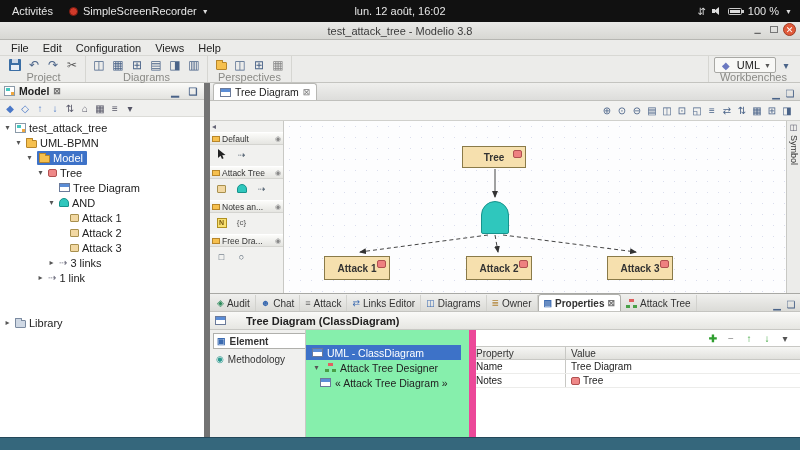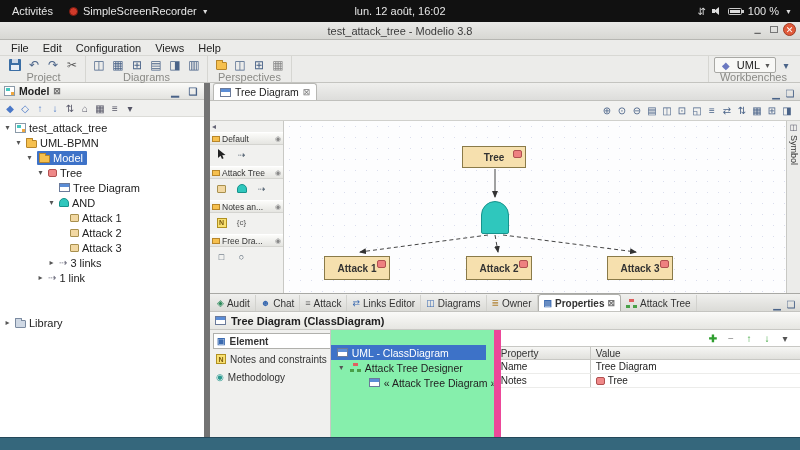--- a/index.html
+++ b/index.html
@@ -101,29 +101,29 @@
   .dnode .marker{position:absolute;right:3px;top:3px;width:9px;height:8px;background:#ee8080;border:1px solid #b05050;border-radius:2px}
   .gate{position:absolute;left:197px;top:80px;width:28px;height:33px;background:#2fc7bd;border:1px solid #17938c;border-radius:14px 14px 2px 2px}
   .symbol-strip{flex:0 0 14px;background:#ececea;border-left:1px solid #c8c8c4;display:flex;flex-direction:column;align-items:center;gap:3px;padding-top:2px}
   .vlabel{writing-mode:vertical-rl;font-size:9px;color:#333}
 
   
   .bottom-panel{flex:1;display:flex;flex-direction:column;background:#fff;border-top:1px solid #a8a8a4;min-height:0}
   .btabs{flex:0 0 18px;background:linear-gradient(#f0f0ee,#dbdbd7);display:flex;align-items:flex-end;padding:0 2px;border-bottom:1px solid #c4c4c0}
   .btab{height:16px;display:flex;align-items:center;gap:3px;padding:0 5px;font-size:10px;color:#333;border-right:1px solid #d2d2ce}
   .btab.active{background:#fff;border:1px solid #b0b0ac;border-bottom:none;border-radius:3px 3px 0 0;height:17px;font-weight:bold}
-  .props-header{flex:0 0 18px;background:linear-gradient(#fafaf8,#e6e6e2);border-bottom:1px solid #c8c8c4;display:flex;align-items:center;gap:5px;padding:0 5px;font-weight:bold;font-size:11px}
+  .props-header{flex:0 0 18px;background:linear-gradient(#fafaf8,#e6e6e2);border-bottom:1px solid #c8c8c4;display:flex;align-items:center;gap:20px;padding:0 5px;font-weight:bold;font-size:11px}
   .props-body{flex:1;display:flex;min-height:0}
   .side-tabs{flex:0 0 96px;background:#f0f0ee;border-right:1px solid #c8c8c4;padding:3px 0 0 3px;display:flex;flex-direction:column;gap:2px}
   .stab{height:16px;display:flex;align-items:center;gap:4px;padding:0 3px;font-size:10px;color:#333;white-space:nowrap;overflow:hidden}
   .stab.active{background:#fff;border:1px solid #b0b0ac;border-right:none;font-weight:bold}
   .module-tree{flex:0 0 170px;background:#86efac;border-right:7px solid #ec4899;padding-top:15px;font-size:10.5px;overflow:hidden}
   .mrow{height:15px;display:flex;align-items:center;gap:4px;padding-left:6px;white-space:nowrap}
   .mrow.sel{background:#3d72c8;color:#fff;margin-right:8px}
-  .mrow.ind{padding-left:38px}
+  .mrow.ind{padding-left:14px}
   .props-table{flex:1;display:flex;flex-direction:column;background:#fff;min-width:0}
   .pt-toolbar{flex:0 0 16px;display:flex;align-items:center;justify-content:flex-end;gap:4px;padding:0 8px}
   .pt-head{display:flex;flex:0 0 14px;background:linear-gradient(#f6f6f4,#e1e1dd);border-top:1px solid #c8c8c4;border-bottom:1px solid #c8c8c4;font-size:10px;color:#333}
   .ptc1{flex:0 0 90px;border-right:1px solid #c8c8c4;display:flex;align-items:center;gap:3px}
   .ptc2{flex:1;padding-left:5px;display:flex;align-items:center;gap:3px}
   .pt-row{display:flex;flex:0 0 14px;font-size:10px;border-bottom:1px solid #ececea}
   .green{color:#2f9e2f;font-weight:bold}
   .statusbar{flex:0 0 13px;background:#35677c;border-top:1px solid #24485a}
 </style>
 </head>
@@ -470,24 +470,20 @@
           <span>Tree Diagram (ClassDiagram)</span>
         </div>
 
         <div class="props-body">
           <div class="side-tabs">
             <div class="stab active">
               <span style="color:#3a6ab0;font-size:9px">▣</span>
               <span>Element</span>
             </div>
             <div class="stab">
-              <span class="px ic-note">N</span>
-              <span>Notes and constraints</span>
-            </div>
-            <div class="stab">
               <span style="color:#2a9a90;font-size:9px">◉</span>
               <span>Methodology</span>
             </div>
           </div>
 
           <div class="module-tree">
             <div class="mrow sel">
               <span class="px ic-diag"></span>
               <span>UML - ClassDiagram</span>
             </div>

